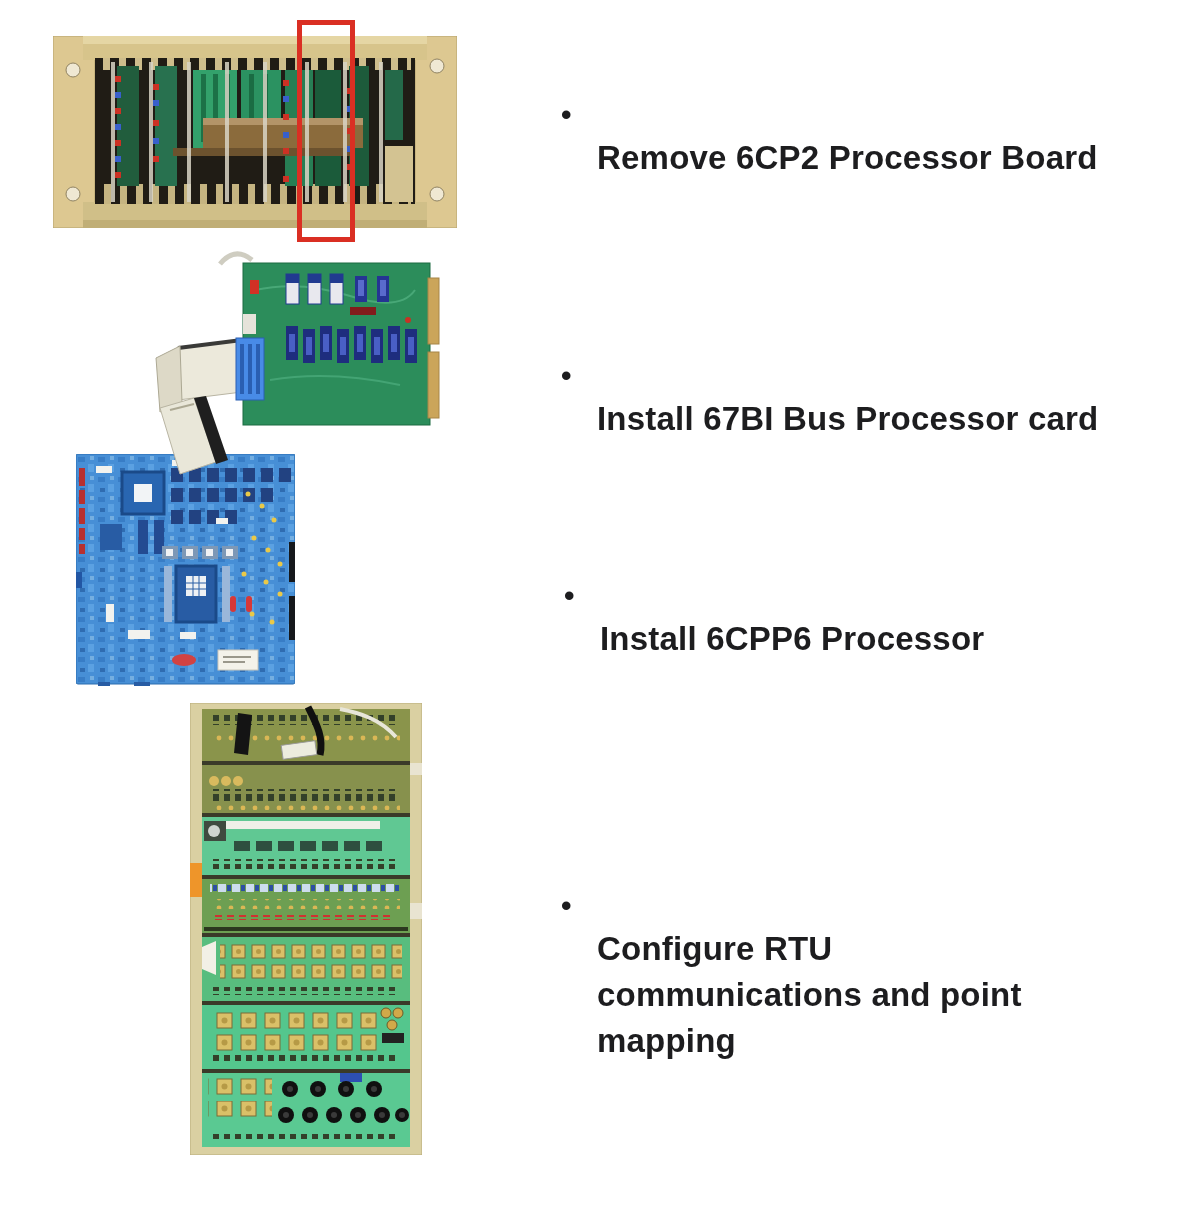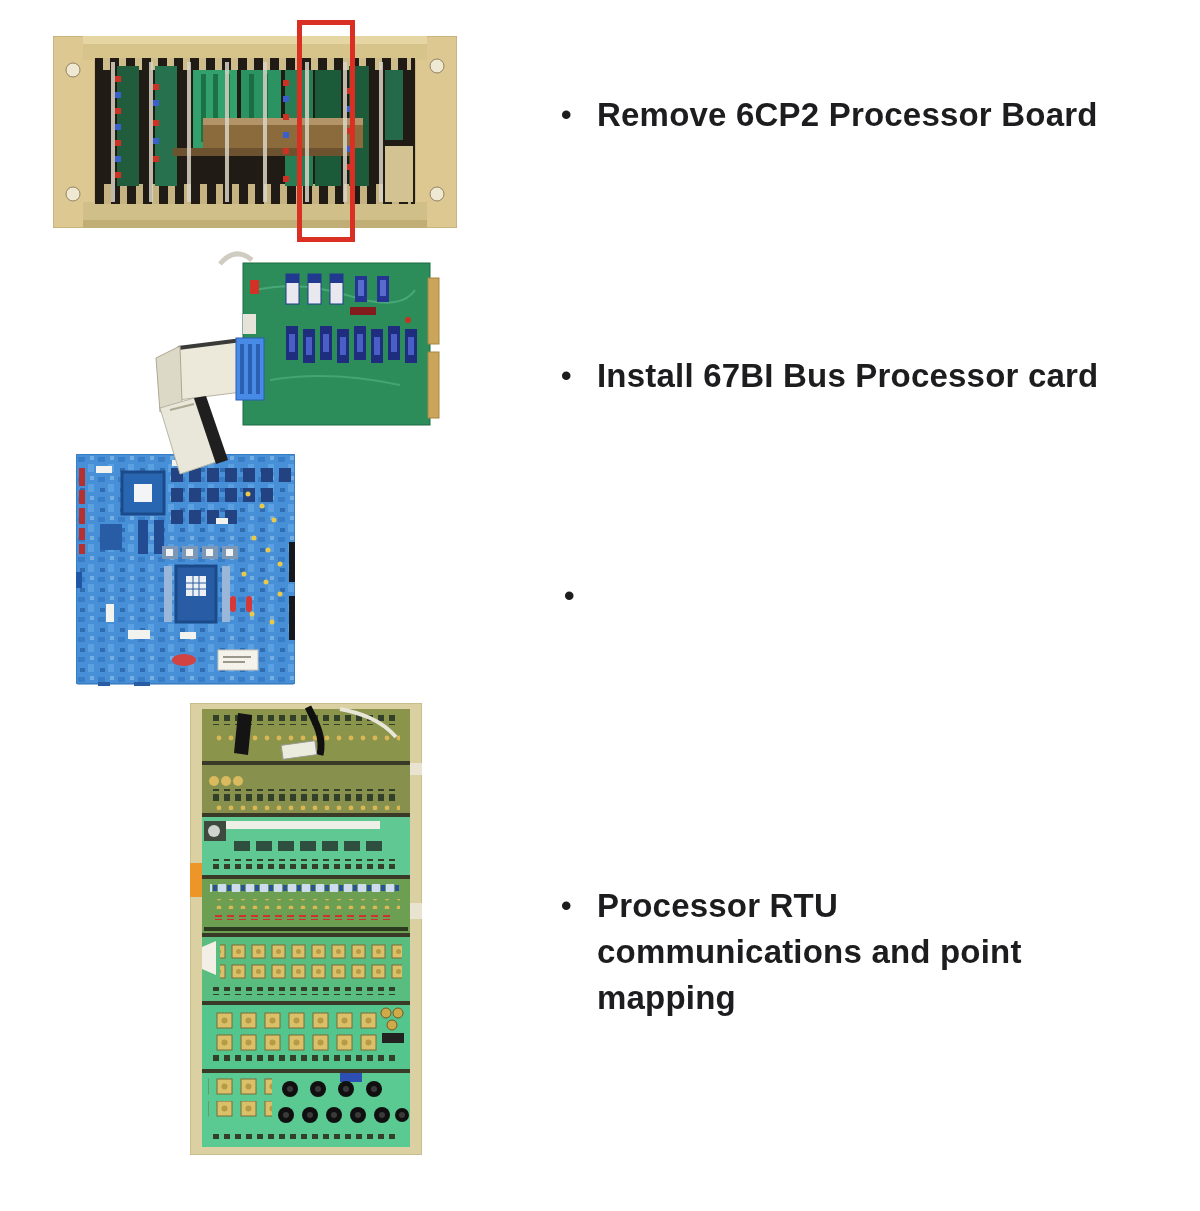--- a/index.html
+++ b/index.html
@@ -10,21 +10,21 @@
   .photo{position:absolute;}
   .photo svg{display:block;width:100%;height:100%;filter:blur(.5px) saturate(1.05);}
   .bullet{
     position:absolute;display:flex;align-items:flex-start;
     color:#1d1d1f;font-weight:700;font-size:33px;line-height:42px;letter-spacing:.2px;
   }
   .bullet .dot{
     flex:0 0 47px;width:47px;padding-left:11px;box-sizing:border-box;
     font-size:30px;line-height:42px;
   }
-  .bullet .label{white-space:pre-line;}
+  .bullet .label{white-space:pre-line;margin-top:43px;}
   .bullet.multiline .label, .bullet.multiline .dot{line-height:46px;}
   .highlight-box{
     position:absolute;left:297px;top:20px;width:58px;height:222px;
     border:5px solid #da2f23;box-sizing:border-box;z-index:6;background:transparent;
   }
 </style>
 </head>
 <body>
 
 <div class="photo" style="left:53px;top:36px;width:404px;height:192px;z-index:1" role="img" aria-label="Card cage chassis with processor board slot highlighted in red">
@@ -412,20 +412,21 @@
   <span class="label">Remove 6CP2 Processor Board</span>
 </div>
 
 <div class="bullet" style="left:550px;top:355px;">
   <span class="dot">•</span>
   <span class="label">Install 67BI Bus Processor card</span>
 </div>
 
 <div class="bullet" style="left:553px;top:575px;">
   <span class="dot">•</span>
+  <span class="label">Install 6CPP6 Processor</span>
 </div>
 
 <div class="bullet multiline" style="left:550px;top:883px;">
   <span class="dot">•</span>
-  <span class="label">Processor RTU
+  <span class="label">Configure RTU
 communications and point
 mapping</span>
 </div>
 
 </body></html>

